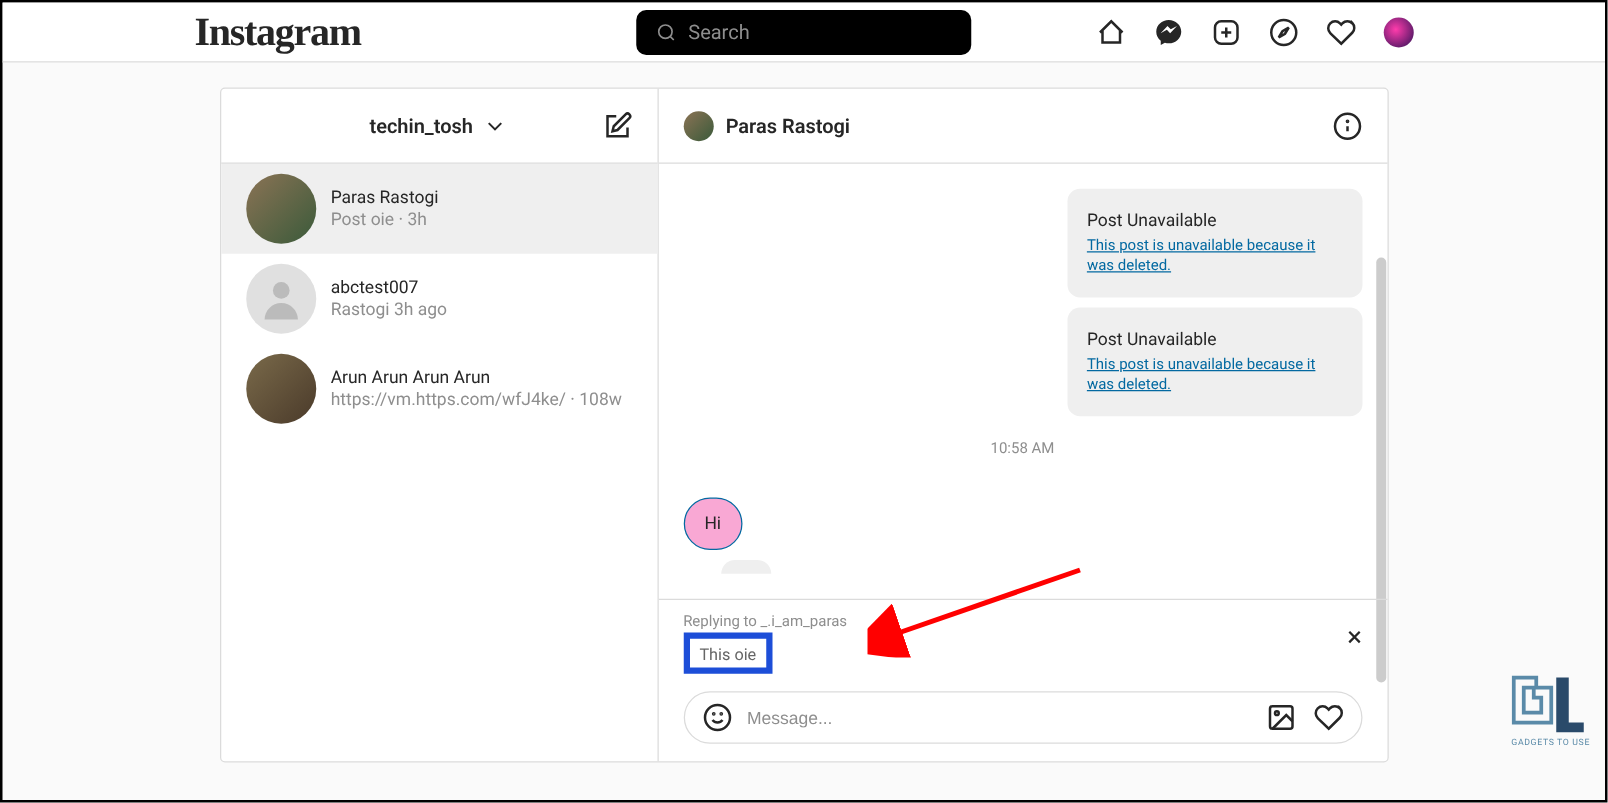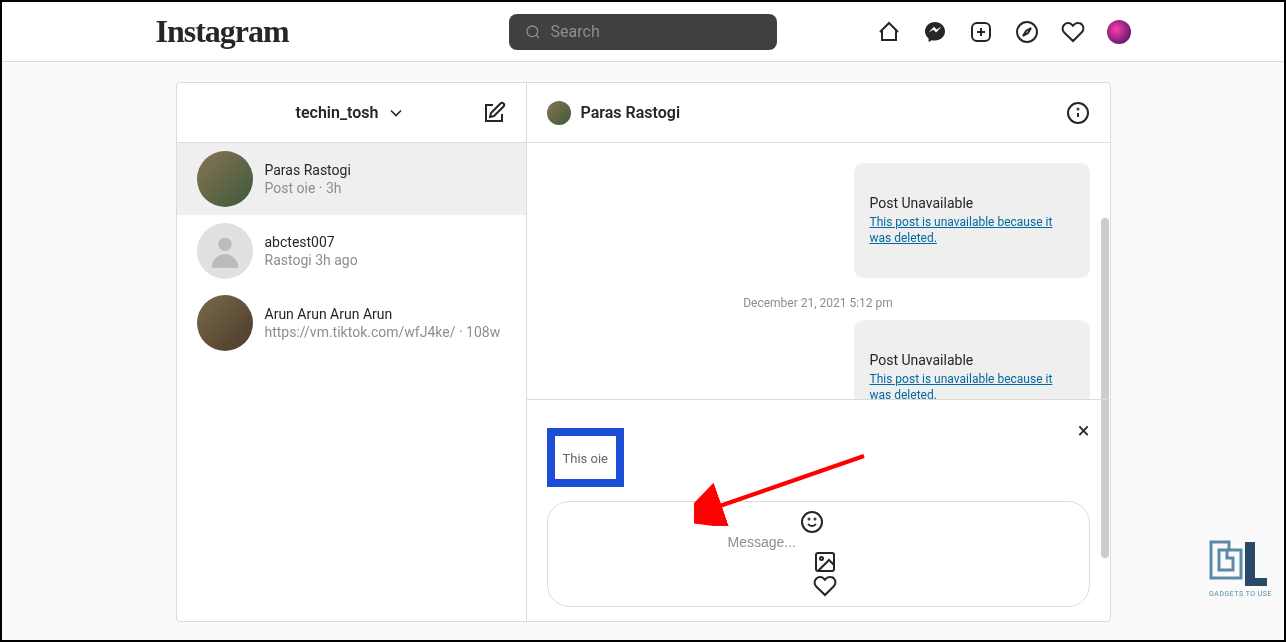--- a/index.html
+++ b/index.html
@@ -1,21 +1,21 @@
 <!DOCTYPE html>
 <html><head>
   <meta charset="utf-8">
   <style>
     * { margin: 0; padding: 0; box-sizing: border-box; }
     body { font-family: -apple-system, BlinkMacSystemFont, "Segoe UI", Roboto, Helvetica, Arial, sans-serif; background: #fafafa; width: 1286px; height: 642px; overflow: hidden; position: relative; border: 2px solid #000; }
     
-    .topbar { height: 60px; background: #fff; border-bottom: 1px solid #dbdbdb; display: flex; align-items: center; padding: 0 20px; }
+    .topbar { height: 48px; background: #fff; border-bottom: 1px solid #dbdbdb; display: flex; align-items: center; padding: 0 20px; }
     .topbar-inner { width: 975px; margin: 0 auto; display: flex; align-items: center; justify-content: space-between; }
     .logo { font-family: 'Brush Script MT', cursive; font-size: 32px; font-weight: 600; color: #262626; letter-spacing: -1px; }
-    .search { flex: 0 0 268px; height: 36px; background: #404040; border-radius: 8px; display: flex; align-items: center; padding: 0 16px; color: #8e8e8e; margin-left: 120px; }
+    .search { flex: 0 0 268px; height: 36px; background: #000000; border-radius: 8px; display: flex; align-items: center; padding: 0 16px; color: #8e8e8e; margin-left: 120px; }
     .search svg { width: 16px; height: 16px; margin-right: 10px; }
     .nav-icons { display: flex; align-items: center; gap: 22px; }
     .nav-icons .icon { width: 24px; height: 24px; cursor: pointer; display: flex; align-items: center; justify-content: center; }
     .avatar-nav { width: 24px; height: 24px; border-radius: 50%; background: radial-gradient(circle at 40% 40%, #ff3cac 0%, #2b1055 100%); }
     
     .main { width: 935px; margin: 20px auto 0; background: #fff; border: 1px solid #dbdbdb; border-radius: 4px; display: flex; height: 540px; }
     
     .sidebar { width: 350px; border-right: 1px solid #dbdbdb; display: flex; flex-direction: column; }
     .sidebar-head { height: 60px; display: flex; align-items: center; justify-content: center; border-bottom: 1px solid #dbdbdb; position: relative; padding: 0 20px; }
     .username-dd { font-size: 16px; font-weight: 600; color: #262626; display: flex; align-items: center; gap: 8px; cursor: pointer; }
@@ -31,37 +31,37 @@
     .convo .name { font-size: 14px; color: #262626; }
     .convo .sub { font-size: 14px; color: #8e8e8e; margin-top: 2px; }
     
     .chat { flex: 1; display: flex; flex-direction: column; position: relative; }
     .chat-head { height: 60px; border-bottom: 1px solid #dbdbdb; display: flex; align-items: center; padding: 0 20px; }
     .chat-head .pfp-sm { width: 24px; height: 24px; border-radius: 50%; background: linear-gradient(135deg, #8b7355 0%, #3a5a3a 100%); margin-right: 10px; }
     .chat-head .name { font-size: 16px; font-weight: 600; color: #262626; flex: 1; }
     .chat-head .info { width: 24px; height: 24px; cursor: pointer; }
     
     .messages { flex: 1; overflow-y: auto; padding: 20px; display: flex; flex-direction: column; position: relative; }
-    .msg-right { align-self: flex-end; max-width: 236px; background: #efefef; border-radius: 10px; padding: 32px 16px; margin-bottom: 8px; }
+    .msg-right { align-self: flex-end; max-width: 236px; background: #efefef; border-radius: 10px; padding: 18px 16px; margin-bottom: 8px; }
     .msg-right .title { font-size: 14px; color: #262626; margin-bottom: 4px; }
     .msg-right .body { font-size: 12px; color: #0369a1; line-height: 1.3; text-decoration: underline; }
     .timestamp { text-align: center; font-size: 12px; color: #8e8e8e; margin: 10px 0; }
     .msg-left { align-self: flex-start; background: #f9a8d4; border: 1px solid #0369a1; border-radius: 22px; padding: 12px 16px; margin-bottom: 8px; font-size: 14px; color: #262626; }
     .msg-partial { align-self: flex-start; width: 40px; height: 14px; background: #efefef; border-radius: 22px 22px 0 0; margin-left: 30px; }
     
     .scrollbar { position: absolute; right: 1px; top: 135px; width: 8px; height: 340px; background: #ccc; border-radius: 4px; }
     
     .reply-box { border-top: 1px solid #dbdbdb; padding: 10px 20px 0; position: relative; }
     .reply-info { position: relative; padding-bottom: 6px; }
     .reply-to { font-size: 12px; color: #8e8e8e; }
-    .reply-text-wrap { display: inline-block; border: 8px solid #1d4ed8; padding: 12px 8px; margin-top: 18px; }
+    .reply-text-wrap { display: inline-block; border: 5px solid #1d4ed8; padding: 2px 8px; margin-top: 2px; }
     .reply-text { font-size: 13px; color: #666; }
     .reply-close { position: absolute; right: 0; top: 8px; font-size: 22px; color: #262626; cursor: pointer; }
     
-    .composer { display: flex; align-items: center; border: 1px solid #dbdbdb; border-radius: 22px; padding: 8px 14px; margin: 8px 0 14px; flex-direction: column; }
+    .composer { display: flex; align-items: center; border: 1px solid #dbdbdb; border-radius: 22px; padding: 8px 14px; margin: 8px 0 14px; }
     .composer .emoji { width: 24px; height: 24px; margin-right: 12px; cursor: pointer; }
     .composer input { flex: 1; border: none; outline: none; font-size: 14px; color: #262626; }
     .composer input::placeholder { color: #8e8e8e; }
     .composer .photo, .composer .heart { width: 24px; height: 24px; margin-left: 14px; cursor: pointer; }
     
     .arrow { position: absolute; left: 692px; top: 444px; pointer-events: none; }
     
     .watermark { position: absolute; right: 12px; bottom: 42px; text-align: center; }
     .wm-text { font-size: 7px; letter-spacing: 0.5px; color: #5a8aa8; margin-top: 4px; font-weight: normal; }
     
@@ -148,21 +148,21 @@
         </div>
       <div class="meta">
         <div class="name">abctest007</div>
         <div class="sub">Rastogi 3h ago</div>
       </div>
     </div>
     <div class="convo">
       <div class="pfp p3"></div>
       <div class="meta">
         <div class="name">Arun Arun Arun Arun</div>
-        <div class="sub">https://vm.tiktok.com/wfJ4ke/ · 108w</div>
+        <div class="sub">https://vm.https.com/wfJ4ke/ · 108w</div>
       </div>
     </div>
   </div>
 
   <div class="chat">
     <div class="chat-head">
       <div class="pfp-sm"></div>
       <div class="name">Paras Rastogi</div>
       <span class="info">
           <svg viewBox="0 0 24 24" fill="none" stroke="#262626" stroke-width="2">
@@ -171,35 +171,35 @@
             <circle cx="12" cy="8" r="0.5" fill="#262626"></circle>
           </svg>
         </span>
     </div>
 
     <div class="messages">
       <div class="msg-right">
         <div class="title">Post Unavailable</div>
         <div class="body">This post is unavailable because it was deleted.</div>
       </div>
-      <div class="timestamp">December 21, 2021 5:12 pm</div>
       <div class="msg-right">
         <div class="title">Post Unavailable</div>
         <div class="body">This post is unavailable because it was deleted.</div>
       </div>
       <div class="timestamp">10:58 AM</div>
       <div style="height:30px"></div>
       <div class="msg-left">Hi</div>
       <div class="msg-partial"></div>
     </div>
 
     <div class="scrollbar"></div>
 
     <div class="reply-box">
       <div class="reply-info">
+        <div class="reply-to">Replying to _.i_am_paras</div>
         <div class="reply-text-wrap">
           <span class="reply-text">This oie</span>
         </div>
         <span class="reply-close">×</span>
       </div>
       <div class="composer">
         <span class="emoji">
             <svg viewBox="0 0 24 24" fill="none" stroke="#262626" stroke-width="2">
               <circle cx="12" cy="12" r="10"></circle>
               <path d="M8 14s1.5 2 4 2 4-2 4-2"></path>

